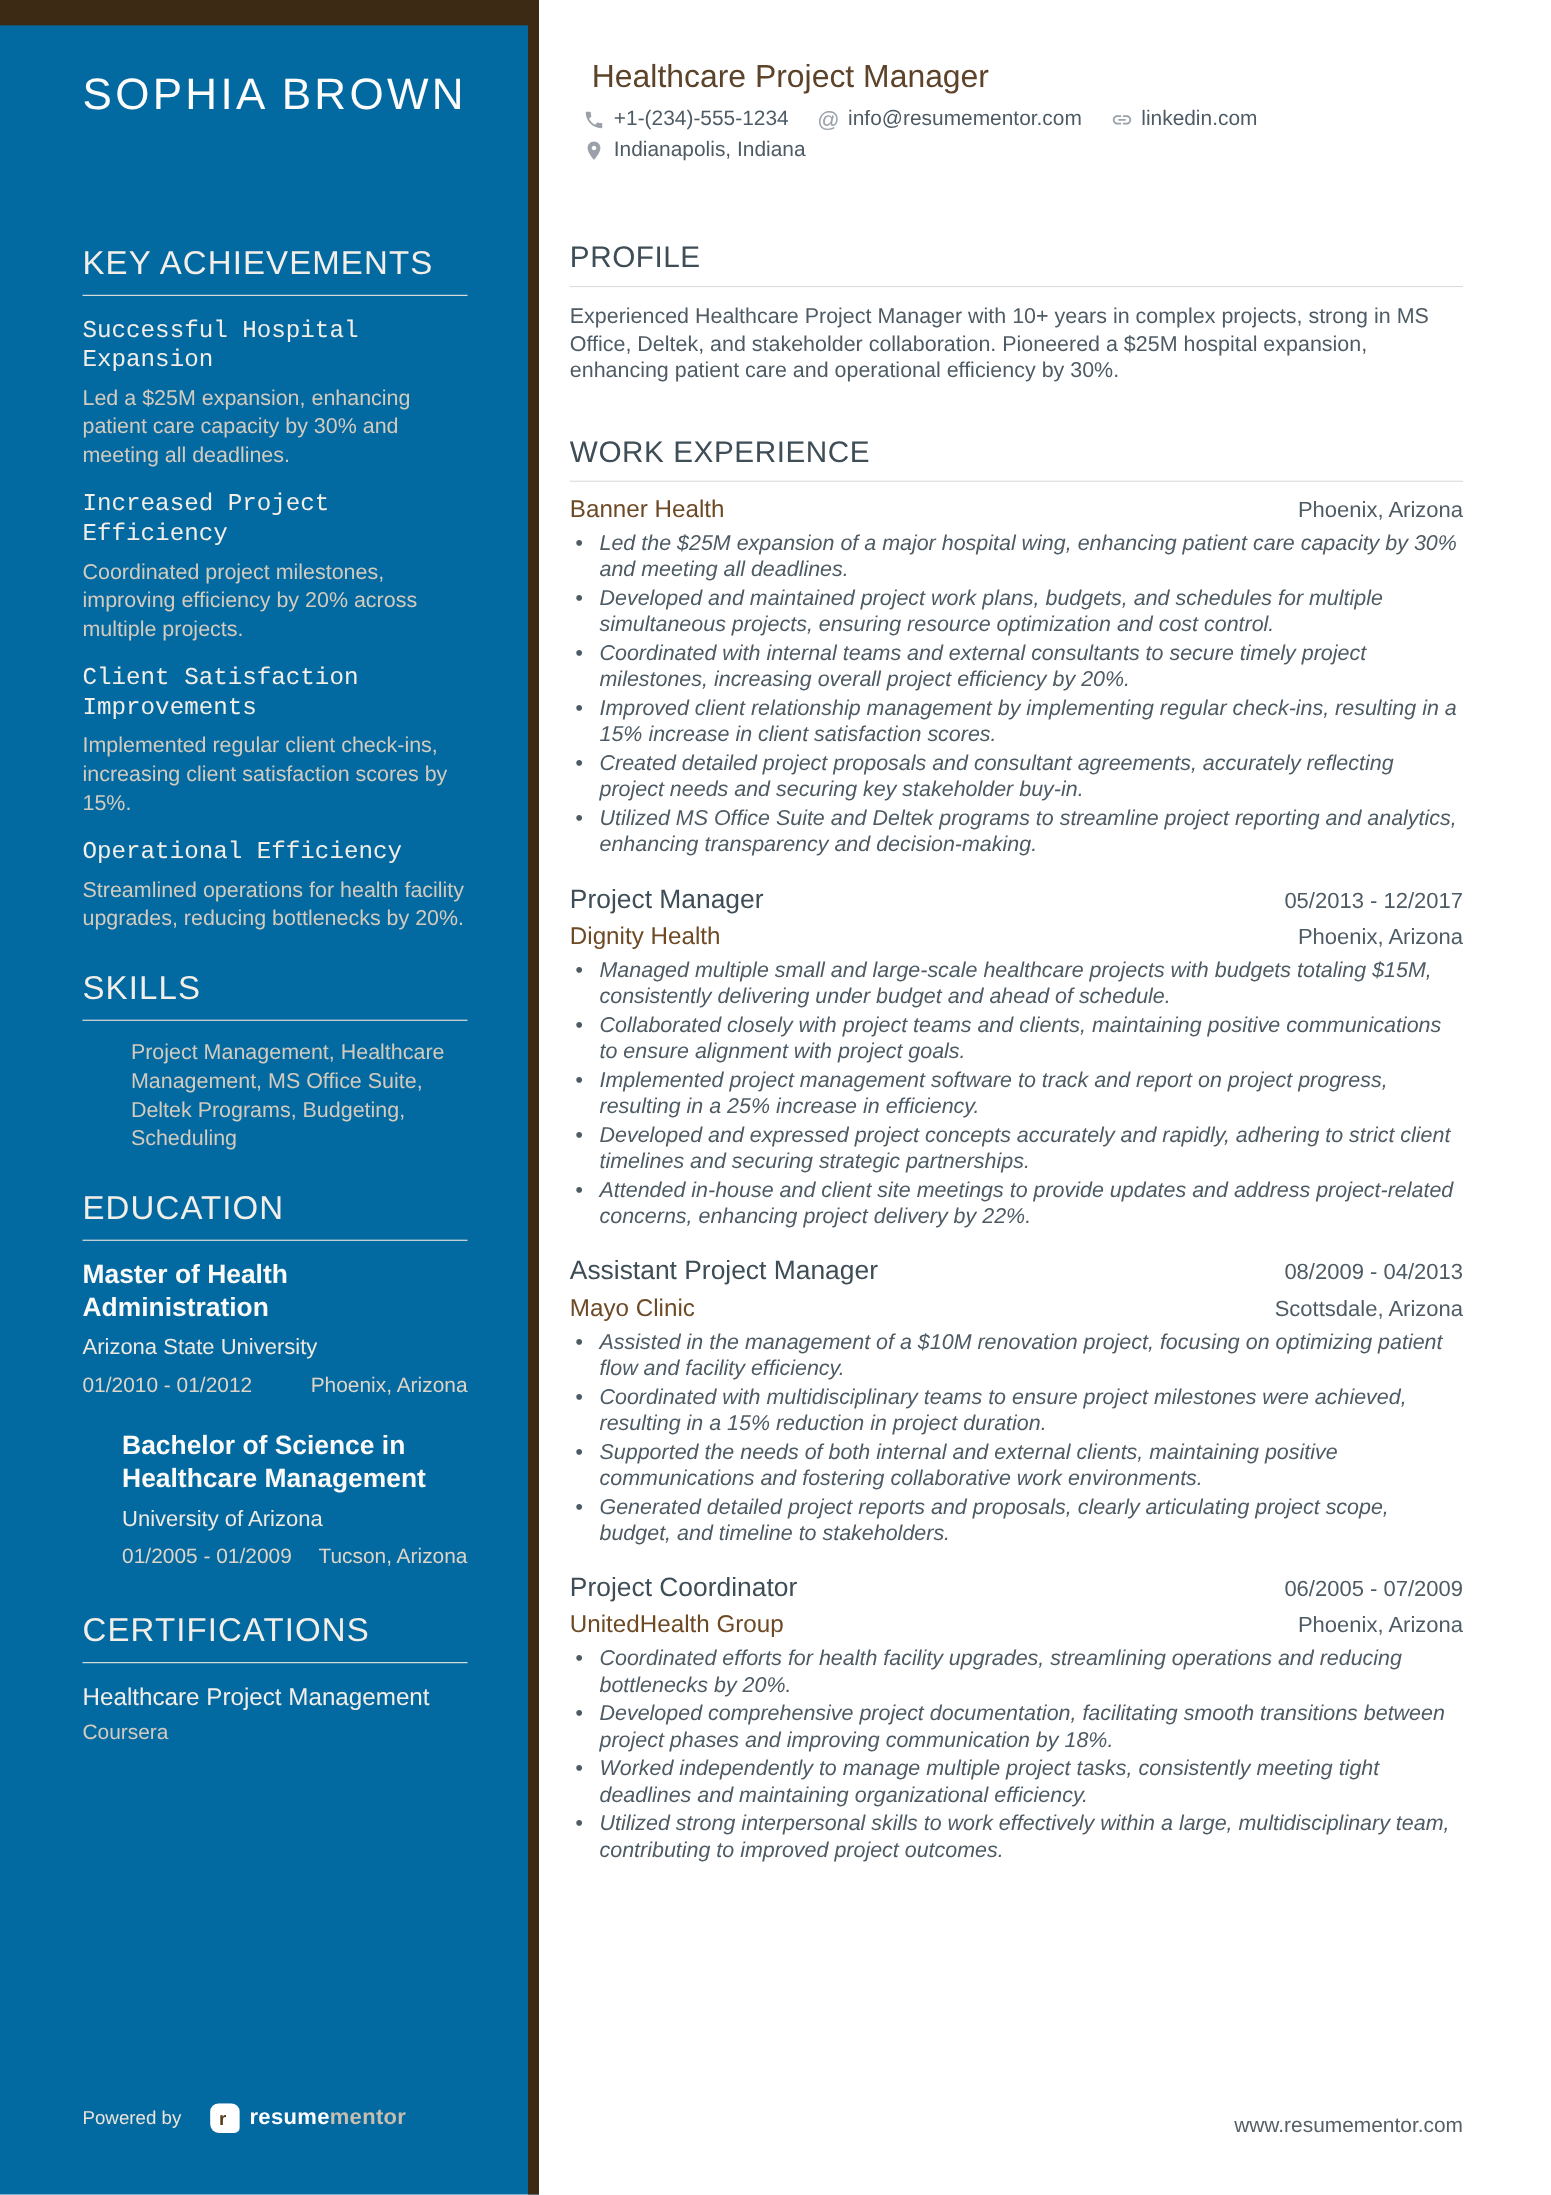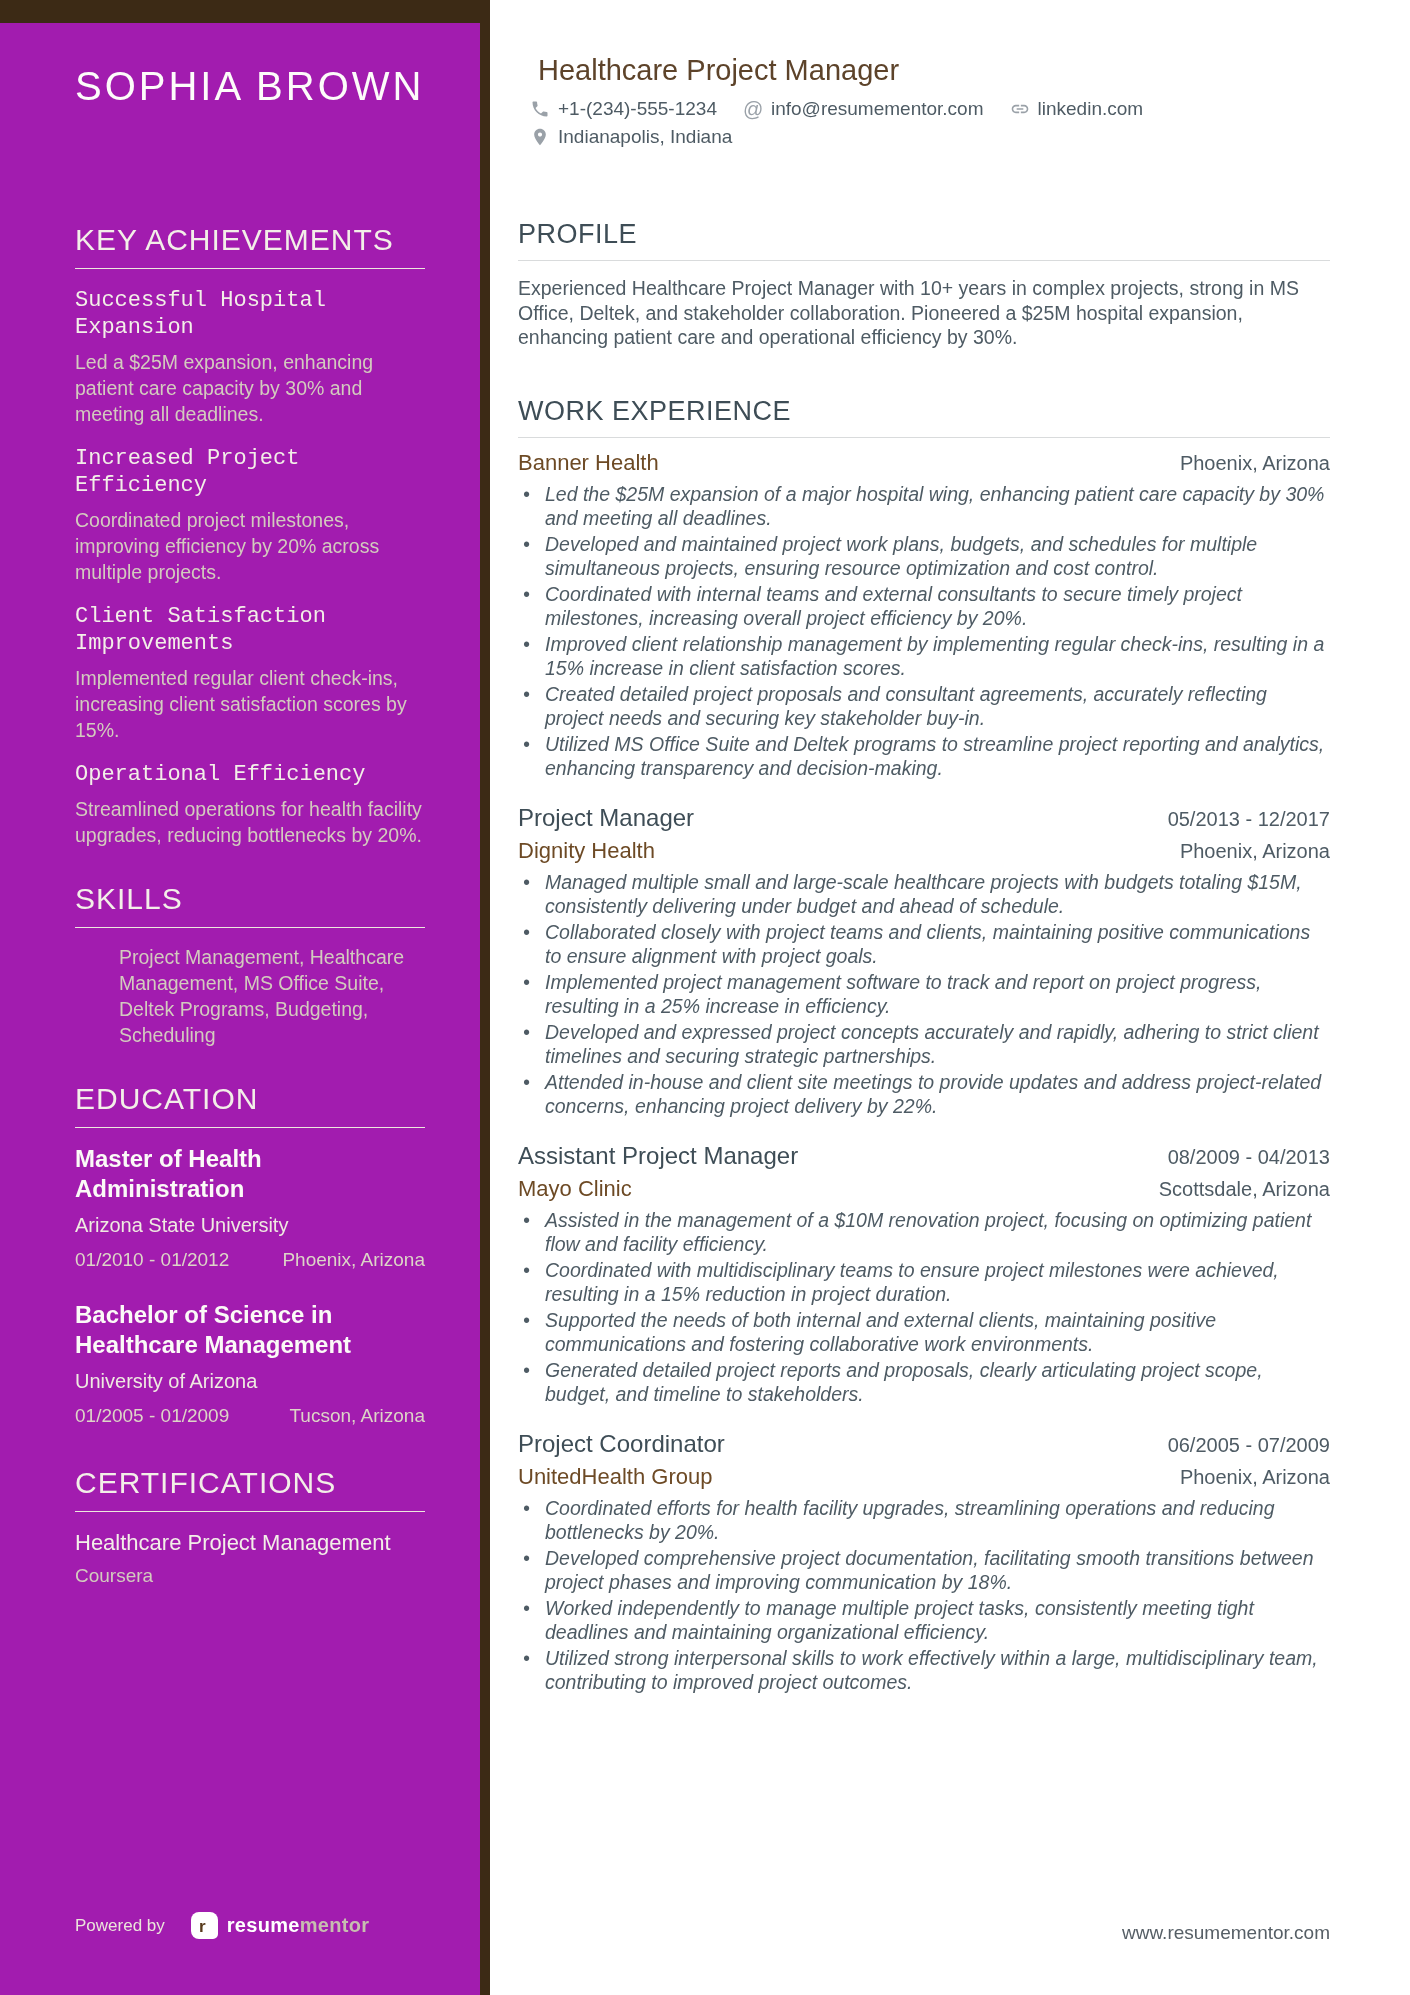--- a/index.html
+++ b/index.html
@@ -2,39 +2,39 @@
 <html><head>
 <meta charset="utf-8">
 <style>
   * { margin:0; padding:0; box-sizing:border-box; }
   html,body { background:#ffffff; }
   body {
     width:1410px; height:1995px; position:relative; overflow:hidden;
     font-family:"Liberation Sans", sans-serif;
   }
   
-  .sidebar { position:absolute; left:0; top:0; width:490px; height:1995px; background:#a21caf; }
+  .sidebar { position:absolute; left:0; top:0; width:490px; height:1995px; background:#0369a1; }
   .side-top   { position:absolute; left:0; top:0; width:490px; height:23px; background:#3c2a15; }
   .side-edge  { position:absolute; right:0; top:0; width:10px; height:1995px; background:#3c2a15; }
   .side-content { position:absolute; left:75px; top:66px; width:350px; }
   .name { color:#fdfcfa; font-size:40px; font-weight:500; letter-spacing:3px; line-height:40px; white-space:nowrap; }
   .side-section-achievements { margin-top:119px; }
   .side-section-skills        { margin-top:36px; }
   .side-section-education     { margin-top:36px; }
   .side-section-certs         { margin-top:40px; }
   .side-h2 {
     color:#f3efe8; font-size:30px; font-weight:400; letter-spacing:1px;
     line-height:30px; padding-bottom:13px; border-bottom:1px solid #eee8de;
   }
   .side-item { margin-top:18px; }
   .side-item h3 { color:#f3efe8; font-size:22px; font-weight:500; line-height:27px;font-family:Liberation Mono, monospace; }
   .side-item p, .skills-body { margin-top:8px; font-size:19.5px; line-height:26px; color:#d3cbbe; }
   .skills-body { margin-top:16px;margin-left:44px; }
   .edu-item { margin-top:16px; }
-  .edu-item + .edu-item { margin-top:28px; }
+  .edu-item + .edu-item { margin-top:28px;margin-left:36px; }
   .degree { font-size:24px; line-height:30px; font-weight:700; color:#fbfaf7; }
   .school { margin-top:9px; font-size:20px; line-height:25px; color:#efeae1; }
   .edu-meta { margin-top:10px; display:flex; justify-content:space-between; font-size:19px; line-height:24px; color:#ddd5c7; }
   .cert-item { margin-top:17px; }
   .cert-item + .cert-item { margin-top:24px; }
   .cert-name { font-size:22px; line-height:28px; font-weight:400; color:#f3efe8; }
   .cert-issuer { margin-top:7px; font-size:19px; line-height:24px; color:#d3cbbe; }
   .side-footer { position:absolute; left:75px; top:1912px; display:flex; align-items:center; }
   .powered { font-size:17px; color:#ebe5db; }
   .logo-box { margin-left:26px; width:27px; height:27px; }

